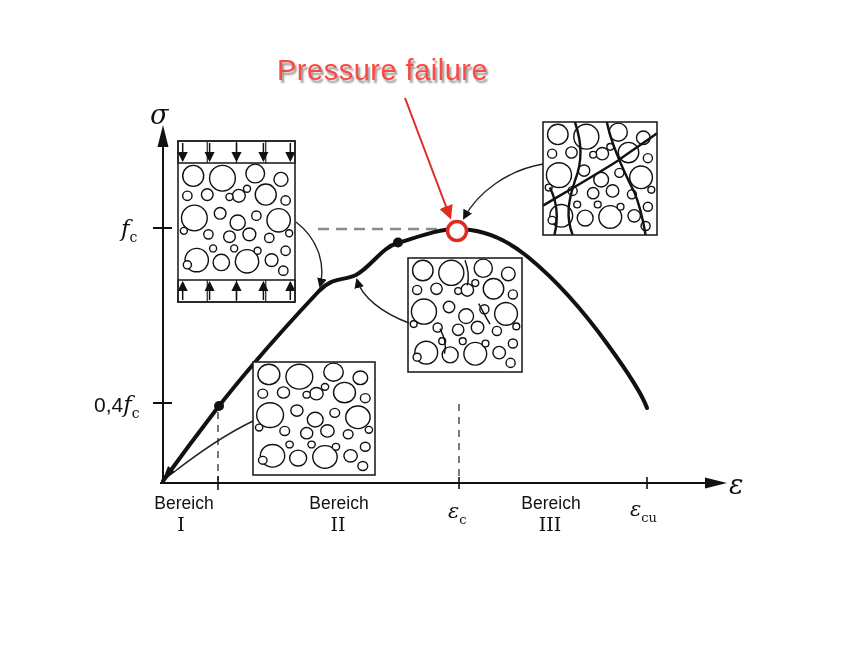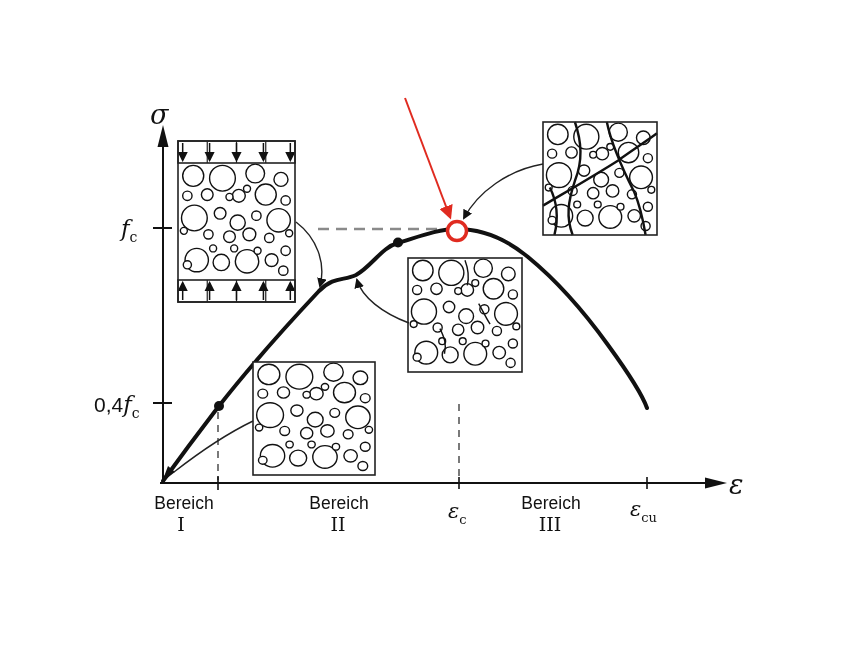--- a/index.html
+++ b/index.html
@@ -10,20 +10,21 @@
   svg.diagram{position:absolute;left:0;top:0;z-index:1;}
   text{user-select:none;}
   .serif{font-family:"DejaVu Serif",serif;}
   .sans{font-family:"Liberation Sans",sans-serif;}
 </style>
 </head>
 <body>
 
 <div class="stage">
 
+  <div class="annotation">Pressure failure</div>
 
   <svg class="diagram" width="855" height="645" viewBox="0 0 855 645">
     <defs>
       <marker id="mArrow" viewBox="0 0 10 10" refX="8" refY="5" markerWidth="7" markerHeight="7" orient="auto-start-reverse">
         <path d="M0,0 L10,5 L0,10 z" fill="#111111"></path>
       </marker>
       <marker id="mArrowRed" viewBox="0 0 10 10" refX="8" refY="5" markerWidth="7" markerHeight="7" orient="auto-start-reverse">
         <path d="M0,0 L10,5 L0,10 z" fill="#e02b20"></path>
       </marker>
     </defs>

